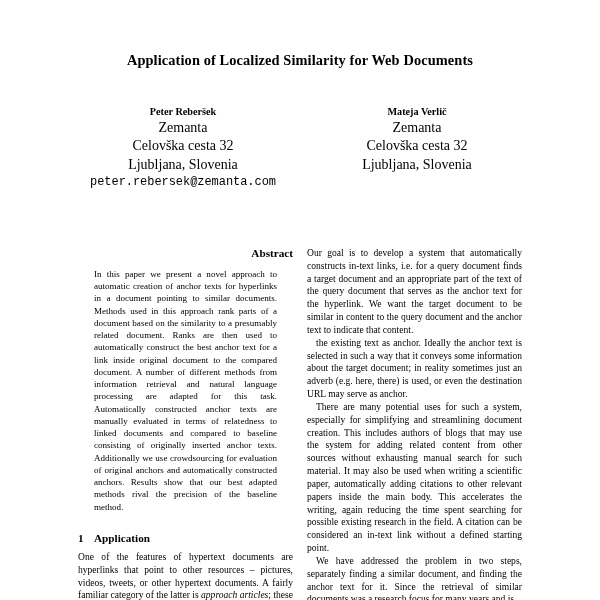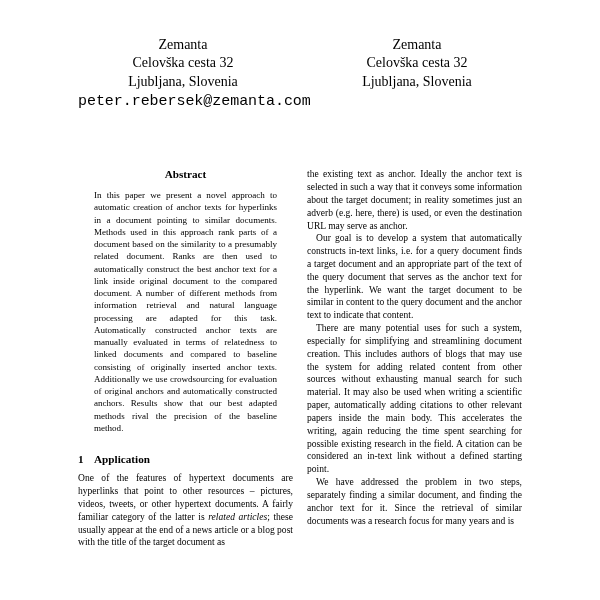--- a/index.html
+++ b/index.html
@@ -47,36 +47,36 @@
     font-size: 10.2px;
     font-weight: bold;
     display: block;
   }
   .author-line {
     font-size: 14px;
     display: block;
   }
   .author-email {
     font-family: "Liberation Mono", "DejaVu Sans Mono", monospace;
-    font-size: 15px;
+    font-size: 12px;
     display: block;
     letter-spacing: -0.05px;
     margin-top: 1px;
   }
   
   .columns {
     display: flex;
     justify-content: space-between;
     margin-top: 56px;
   }
   .col {
     width: 215px;
   }
   .abstract-head {
-    text-align: center;
+    text-align: right;
     font-size: 11.2px;
     font-weight: bold;
     margin: 0 0 9px 0;
   }
   .abstract-body {
     font-size: 9.05px;
     line-height: 1.355;
     text-align: justify;
     text-justify: inter-word;
     hyphens: manual;
@@ -108,58 +108,61 @@
   }
   em {
     font-style: italic;
   }
 </style>
 </head>
 <body>
 
 <div class="page">
 
+  <h1 class="title">Application of Localized Similarity for Web Documents</h1>
 
   <div class="authors">
 
     <div class="author-block">
+      <span class="author-name">Peter Reberšek</span>
       <span class="author-line">Zemanta</span>
       <span class="author-line">Celovška cesta 32</span>
       <span class="author-line">Ljubljana, Slovenia</span>
       <span class="author-email">peter.rebersek@zemanta.com</span>
     </div>
 
     <div class="author-block">
+      <span class="author-name">Mateja Verlič</span>
       <span class="author-line">Zemanta</span>
       <span class="author-line">Celovška cesta 32</span>
       <span class="author-line">Ljubljana, Slovenia</span>
     </div>
 
   </div>
 
   <div class="columns">
 
     <div class="col col-left">
 
       <h2 class="abstract-head">Abstract</h2>
       <p class="abstract-body">In this paper we present a novel approach to automatic creation of anchor texts for hyperlinks in a document pointing to similar documents. Methods used in this approach rank parts of a document based on the similarity to a presumably related document. Ranks are then used to automatically construct the best anchor text for a link inside original document to the compared document. A number of different methods from information retrieval and natural language processing are adapted for this task. Automatically constructed anchor texts are manually evaluated in terms of relatedness to linked documents and compared to baseline consisting of originally inserted anchor texts. Additionally we use crowdsourcing for evaluation of original anchors and automatically constructed anchors. Results show that our best adapted methods rival the precision of the baseline method.</p>
 
       <h2 class="section-head">
         <span class="section-num">1</span>
         <span>Application</span>
       </h2>
 
-      <p class="para"><span>One of the features of hypertext documents are hyperlinks that point to other resources – pictures, videos, tweets, or other hypertext documents. A fairly familiar category of the latter is </span><em>related articles</em><span>; these usually appear at the end of a news article or a blog post with the title of the target document as </span></p>
+      <p class="para"><span>One of the features of hypertext documents are hyperlinks that point to other resources – pictures, videos, tweets, or other hypertext documents. A fairly familiar category of the latter is </span><em>approach articles</em><span>; these usually appear at the end of a news article or a blog post with the title of the target document as </span></p>
 
     </div>
 
     <div class="col col-right">
-        <p class="para">the existing text as anchor. Ideally the anchor text is selected in such a way that it conveys some information about the target document; in reality sometimes just an adverb (e.g. here, there) is used, or even the destination URL may serve as anchor.</p>
+        <p class="para">Our goal is to develop a system that automatically constructs in-text links, i.e. for a query document finds a target document and an appropriate part of the text of the query document that serves as the anchor text for the hyperlink. We want the target document to be similar in content to the query document and the anchor text to indicate that content.</p>
 
-      <p class="para">Our goal is to develop a system that automatically constructs in-text links, i.e. for a query document finds a target document and an appropriate part of the text of the query document that serves as the anchor text for the hyperlink. We want the target document to be similar in content to the query document and the anchor text to indicate that content.</p>
+      <p class="para">the existing text as anchor. Ideally the anchor text is selected in such a way that it conveys some information about the target document; in reality sometimes just an adverb (e.g. here, there) is used, or even the destination URL may serve as anchor.</p>
       <p class="para">There are many potential uses for such a system, especially for simplifying and streamlining document creation. This includes authors of blogs that may use the system for adding related content from other sources without exhausting manual search for such material. It may also be used when writing a scientific paper, automatically adding citations to other relevant papers inside the main body. This accelerates the writing, again reducing the time spent searching for possible existing research in the field. A citation can be considered an in-text link without a defined starting point.</p>
       <p class="para">We have addressed the problem in two steps, separately finding a similar document, and finding the anchor text for it. Since the retrieval of similar documents was a research focus for many years and is</p>
 
     </div>
 
   </div>
 
 </div>
 
 </body></html>

